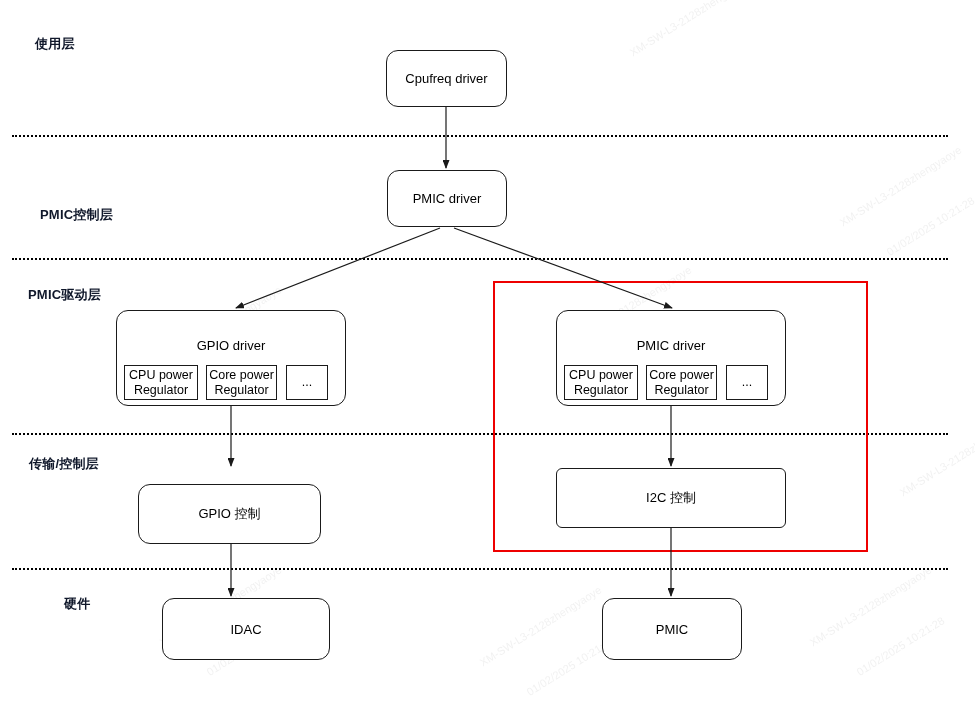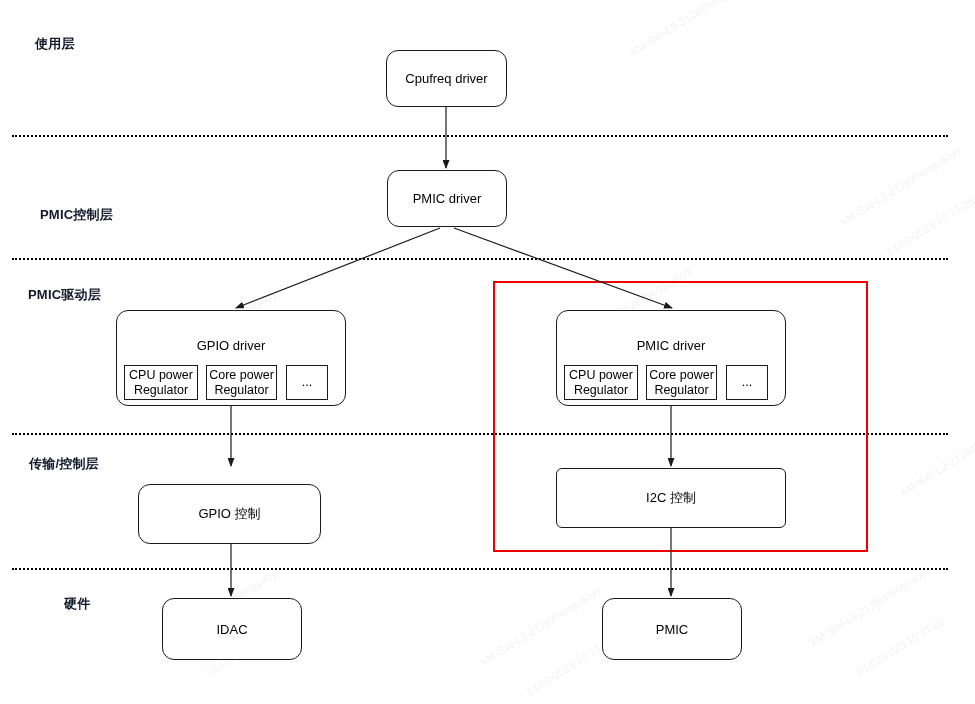--- a/index.html
+++ b/index.html
@@ -176,21 +176,21 @@
       </div>
       <div class="node with-children" style="left: 556px; top: 310px; width: 230px; height: 96px; border-color: rgb(26, 26, 26);">
         <div class="node-title" style="top: 27px;">PMIC driver</div>
       </div>
       <div class="node" style="left: 116px; top: 484px; width: 183px; height: 60px; border-color: rgb(26, 26, 26); margin-left: 22px;">
         <span>GPIO 控制</span>
       </div>
       <div class="node" style="left: 556px; top: 468px; width: 230px; height: 60px; border-color: rgb(26, 26, 26); border-radius: 6px;">
         <span>I2C 控制</span>
       </div>
-      <div class="node" style="left: 162px; top: 598px; width: 140px; height: 62px; border-color: rgb(26, 26, 26);">
+      <div class="node" style="left: 162px; top: 598px; width: 168px; height: 62px; border-color: rgb(26, 26, 26);">
         <span>IDAC</span>
       </div>
       <div class="node" style="left: 602px; top: 598px; width: 140px; height: 62px; border-color: rgb(26, 26, 26); align-items: center;">
         <span>PMIC</span>
       </div>
     </div>
 
 <div class="subbox" style="left: 124px; top: 365px; width: 74px; height: 35px;">
       <div>
         <span>CPU power</span>

